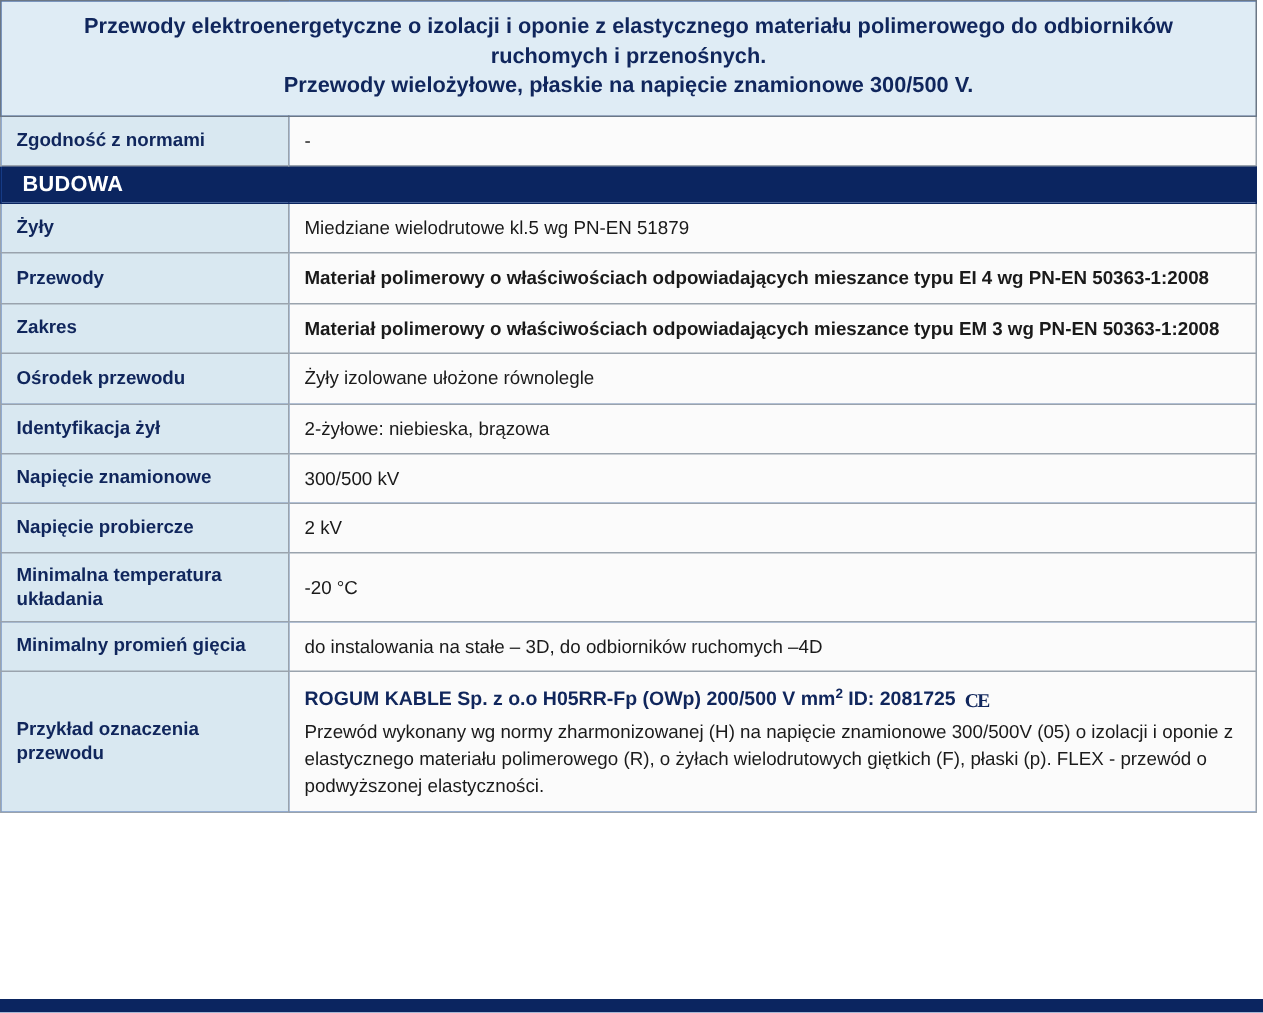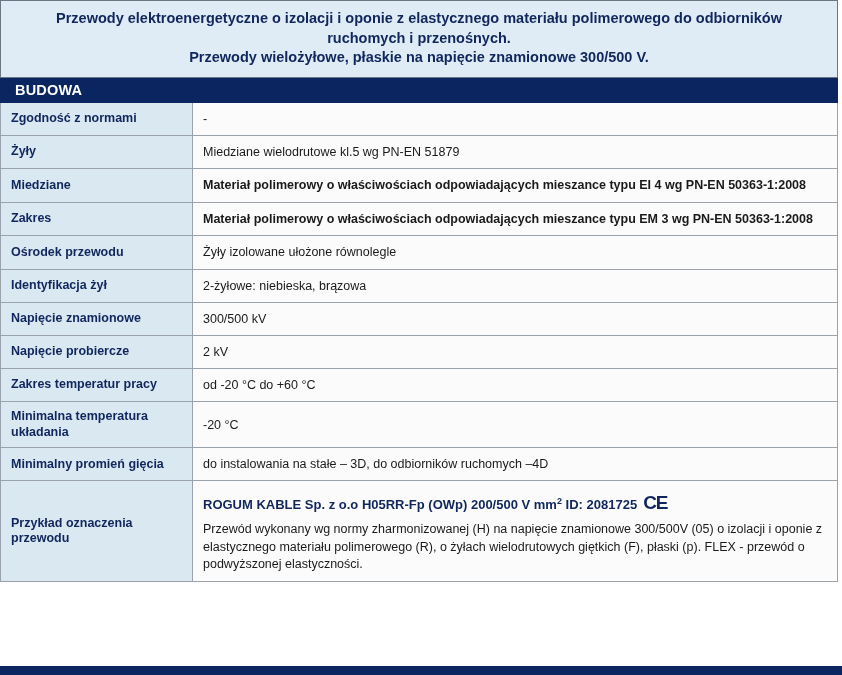--- a/index.html
+++ b/index.html
@@ -89,24 +89,24 @@
     font-size: 13px;
     display: block;
     margin: 1px 0 4px 0;
     white-space: nowrap;
   }
   .example-code sup {
     font-size: 9px;
     vertical-align: super;
   }
   .ce-mark {
-    font-size: 19px;
+    font-size: 13px;
     letter-spacing: -1px;
     margin-left: 6px;
-    font-family: Liberation Sans, sans-serif;
+    font-family: Liberation Serif, serif;
   }
   .example-desc {
     display: block;
     font-size: 12.5px;
     line-height: 1.42;
     color: #1a1a1a;
   }
 
   
   .bottom-bar {
@@ -132,34 +132,34 @@
 
       <tr>
         <td class="title-cell" colspan="2">
           <span class="tline">Przewody elektroenergetyczne o izolacji i oponie z elastycznego materiału polimerowego do odbiorników</span>
           <span class="tline">ruchomych i przenośnych.</span>
           <span class="tline">Przewody wielożyłowe, płaskie na napięcie znamionowe 300/500 V.</span>
         </td>
       </tr>
 
       <tr>
-        <td class="section-bar" colspan="2">BUDOWA</td>
-      </tr>
-
-      <tr>
         <td class="lbl">Zgodność z normami</td>
         <td class="val">-</td>
       </tr>
 
       <tr>
+        <td class="section-bar" colspan="2">BUDOWA</td>
+      </tr>
+
+      <tr>
         <td class="lbl">Żyły</td>
         <td class="val">Miedziane wielodrutowe kl.5 wg PN-EN 51879</td>
       </tr>
       <tr>
-        <td class="lbl">Miedziane</td>
+        <td class="lbl">Przewody</td>
         <td class="val tall">Materiał polimerowy o właściwościach odpowiadających mieszance typu EI 4 wg PN-EN 50363-1:2008</td>
       </tr>
       <tr>
         <td class="lbl">Zakres</td>
         <td class="val tall">Materiał polimerowy o właściwościach odpowiadających mieszance typu EM 3 wg PN-EN 50363-1:2008</td>
       </tr>
       <tr>
         <td class="lbl">Ośrodek przewodu</td>
         <td class="val">Żyły izolowane ułożone równolegle</td>
       </tr>
@@ -169,24 +169,20 @@
       </tr>
 
 
       <tr>
         <td class="lbl">Napięcie znamionowe</td>
         <td class="val">300/500 kV</td>
       </tr>
       <tr>
         <td class="lbl">Napięcie probiercze</td>
         <td class="val">2 kV</td>
-      </tr>
-      <tr>
-        <td class="lbl">Zakres temperatur pracy</td>
-        <td class="val">od -20 °C do +60 °C</td>
       </tr>
       <tr>
         <td class="lbl">Minimalna temperatura układania</td>
         <td class="val">-20 °C</td>
       </tr>
       <tr>
         <td class="lbl">Minimalny promień gięcia</td>
         <td class="val">do instalowania na stałe – 3D, do odbiorników ruchomych –4D</td>
       </tr>
 

